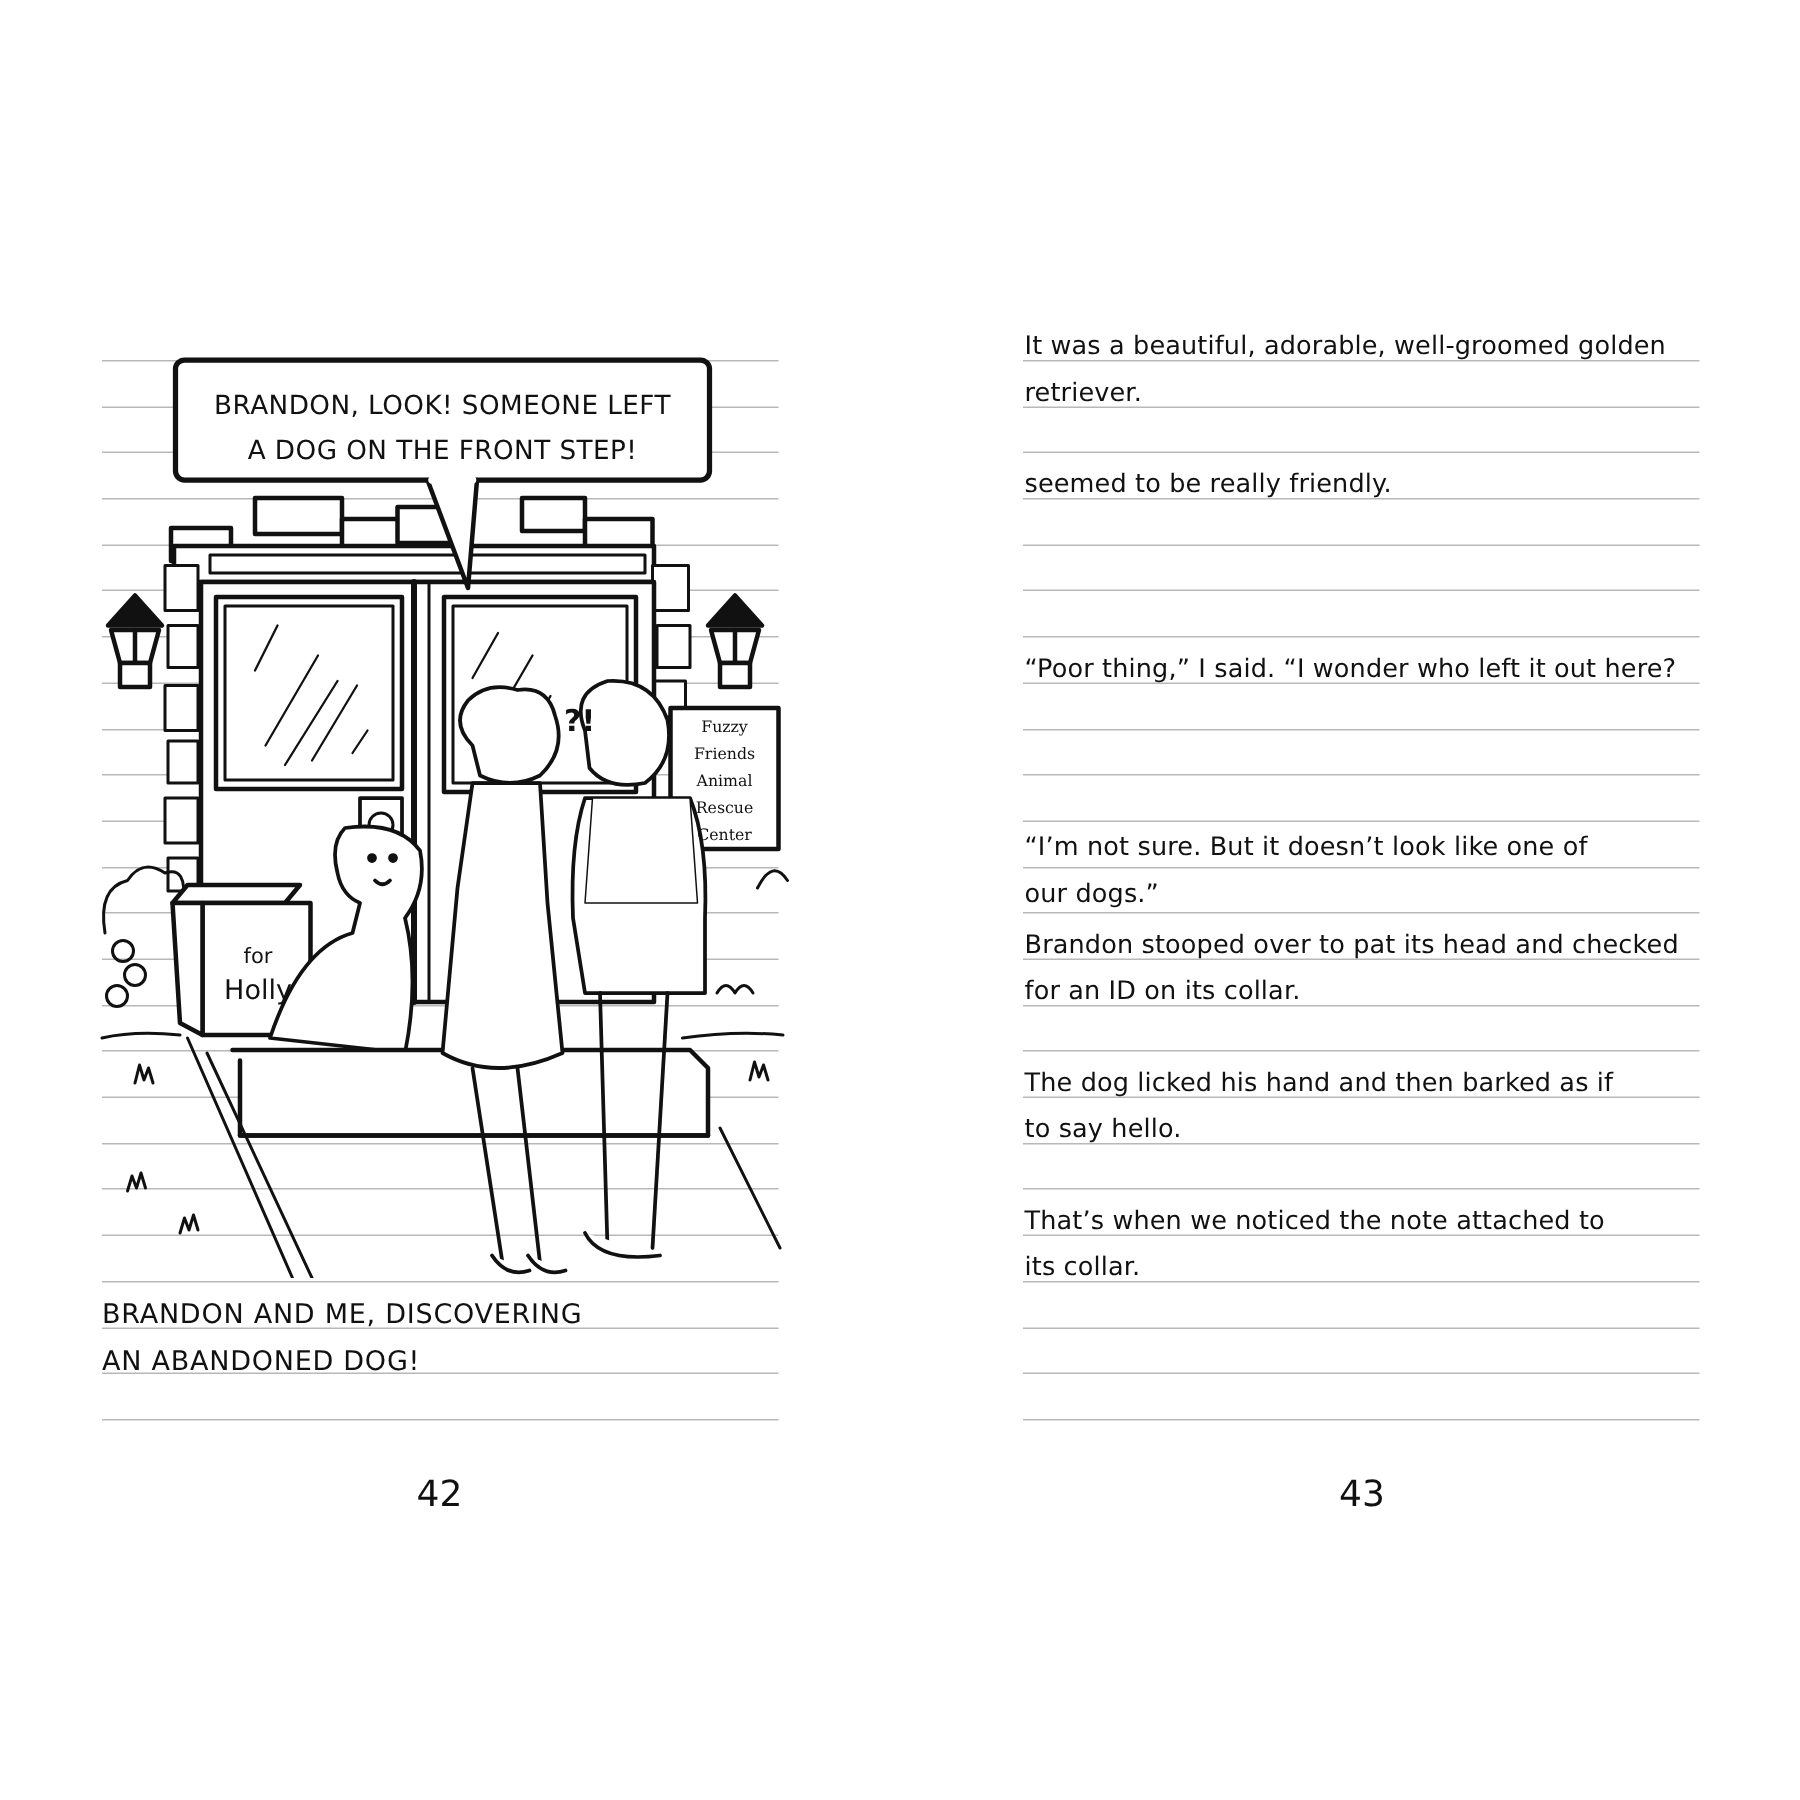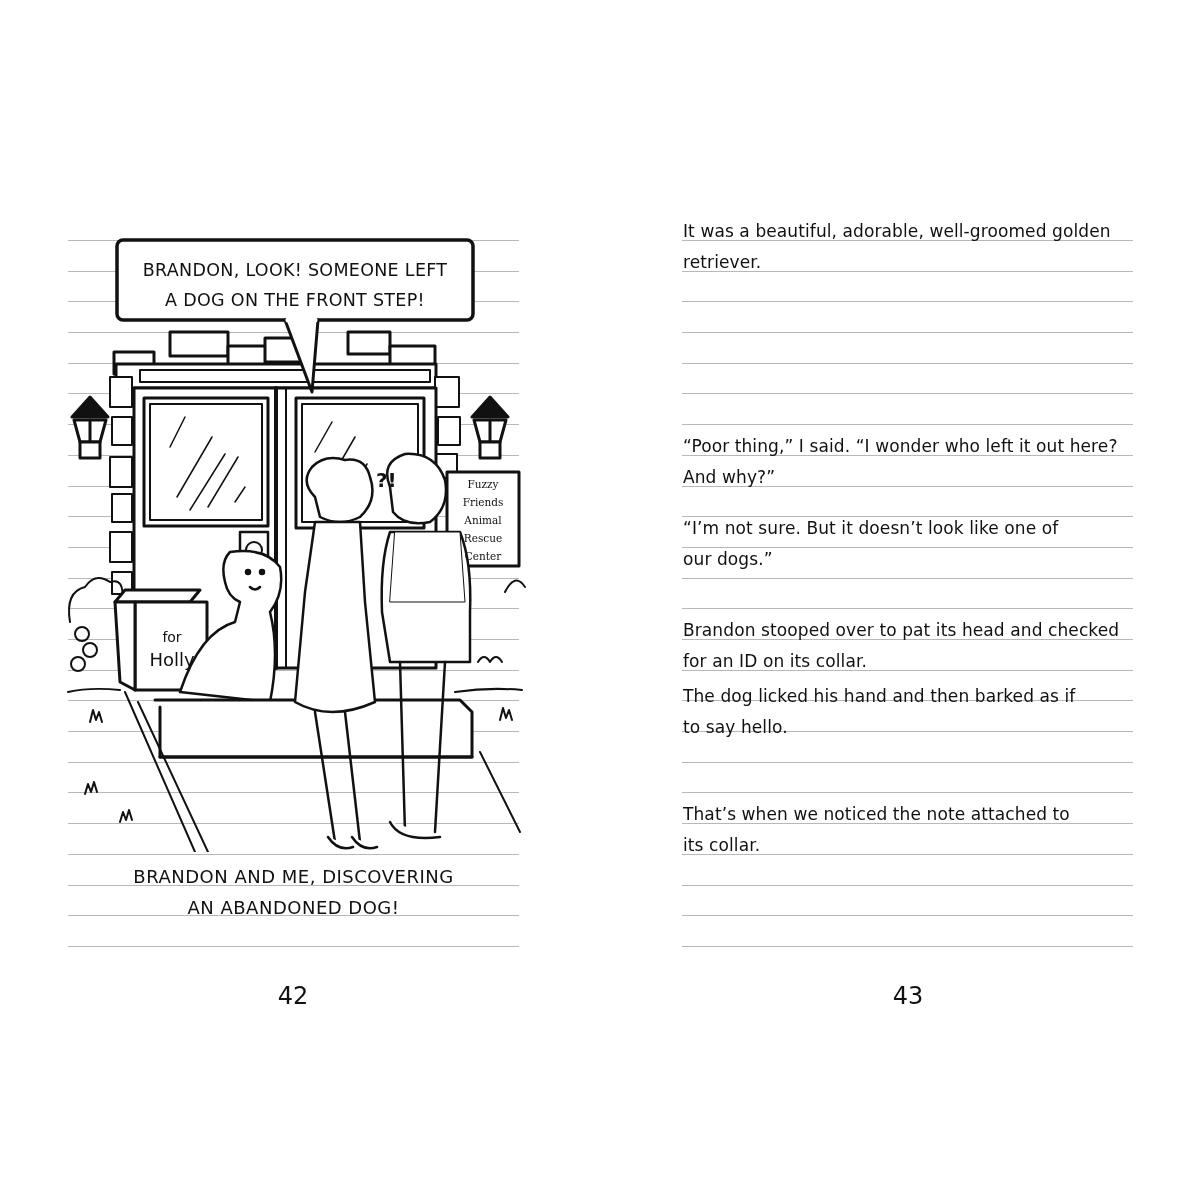--- a/index.html
+++ b/index.html
@@ -9,21 +9,21 @@
   .page-left { left:0; width:600px; }
   .page-right { left:600px; width:600px; }
   .rule { position:absolute; height:1px; background:#b8b8b8; }
   .page-left .rule { left:68px; width:451px; }
   .page-right .rule { left:82px; width:451px; }
   .para { position:absolute; left:83px; width:460px; font-size:17px; line-height:30.7px;
           font-family: "DejaVu Sans", sans-serif; letter-spacing:0.1px; color:#111; }
   .para .ln { display:block; white-space:nowrap; height:30.7px; }
   .page-num { position:absolute; top:982px; width:40px; text-align:center; font-size:24px;
               font-family: "DejaVu Sans", sans-serif; }
-  .caption { position:absolute; left:68px; width:451px; text-align:center;
+  .caption { position:absolute; left:68px; width:451px; text-align:left;
              font-family: "DejaVu Sans", sans-serif; font-size:18px; letter-spacing:0.5px;
              line-height:31px; }
   .illus { position:absolute; left:60px; top:232px; width:470px; height:620px; }
   .bubble-text { font-family: "DejaVu Sans", sans-serif; font-size:17.5px; letter-spacing:0.3px; }
   .sign-text { font-family: "DejaVu Serif", serif; font-size:10.5px; }
   .box-text { font-family: "DejaVu Sans", sans-serif; }
 </style>
 </head>
 <body>
 
@@ -241,34 +241,34 @@
     <div class="rule" style="top:885px"></div>
     <div class="rule" style="top:915px"></div>
     <div class="rule" style="top:946px"></div>
   </div>
 
   <div class="para" style="top:216px">
     <span class="ln">It was a beautiful, adorable, well-groomed golden</span>
     <span class="ln">retriever.</span>
   </div>
   <div class="para" style="top:308px">
+    <span class="ln">seemed to be really friendly.</span>
   </div>
   <div class="para" style="top:431px">
     <span class="ln">“Poor thing,” I said. “I wonder who left it out here?</span>
-    <span class="ln">And why?”</span>
-  </div>
-  <div class="para" style="top:513px">
+  </div>
+  <div class="para" style="top:550px">
     <span class="ln">“I’m not sure. But it doesn’t look like one of</span>
     <span class="ln">our dogs.”</span>
   </div>
   <div class="para" style="top:615px">
     <span class="ln">Brandon stooped over to pat its head and checked</span>
     <span class="ln">for an ID on its collar.</span>
   </div>
-  <div class="para" style="top:681px">
+  <div class="para" style="top:707px">
     <span class="ln">The dog licked his hand and then barked as if</span>
     <span class="ln">to say hello.</span>
   </div>
   <div class="para" style="top:799px">
     <span class="ln">That’s when we noticed the note attached to</span>
     <span class="ln">its collar.</span>
   </div>
 
   <div class="page-num" style="left:288px">43</div>
 </div>

